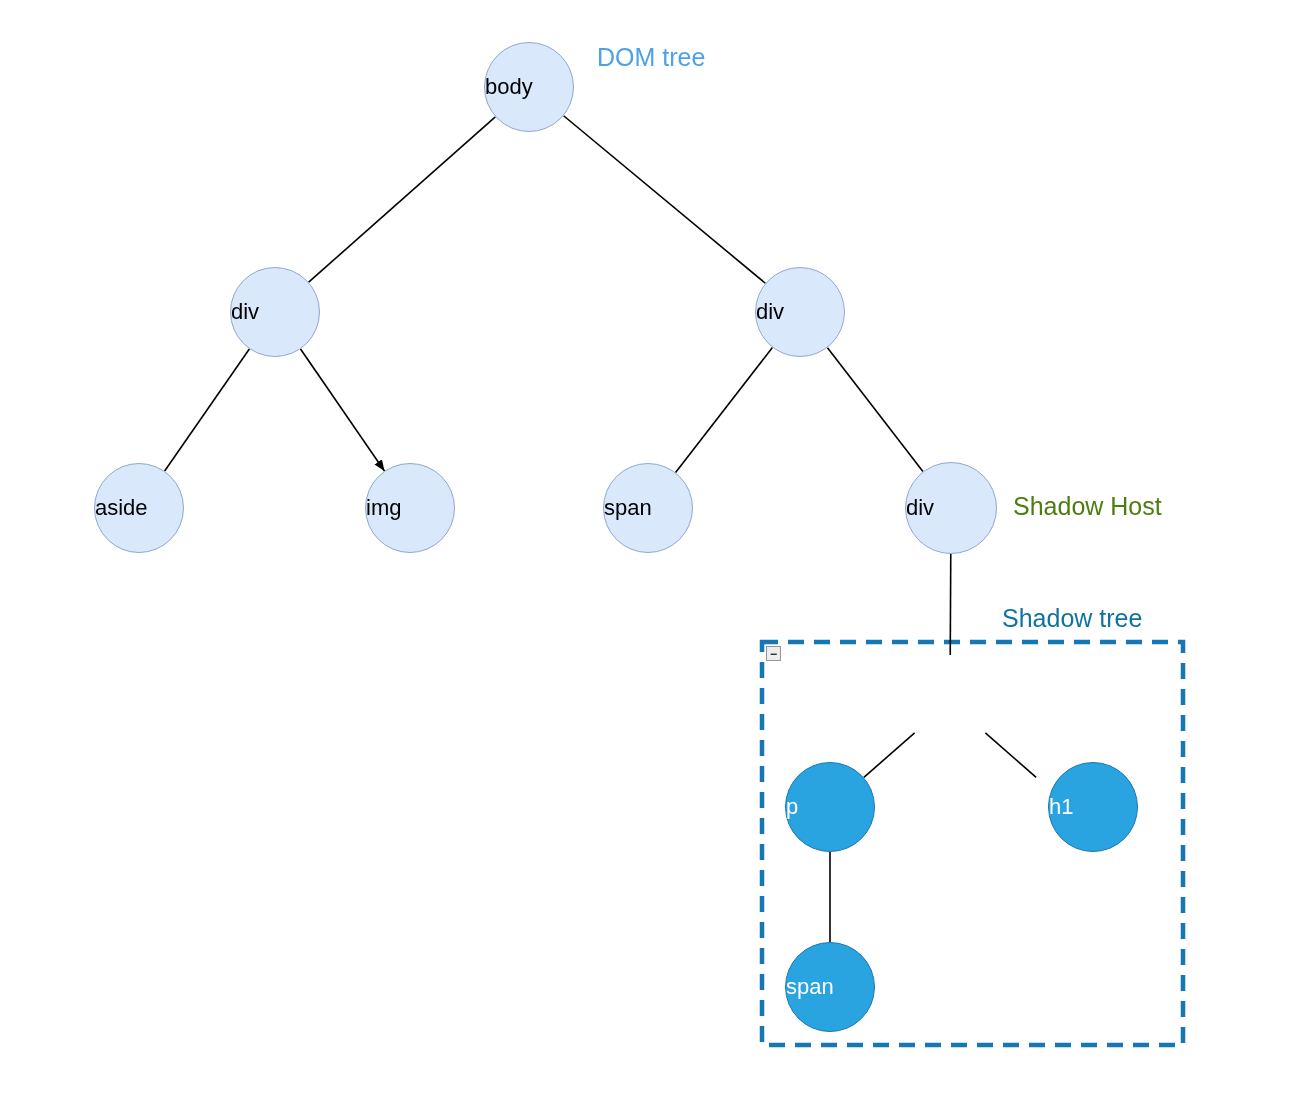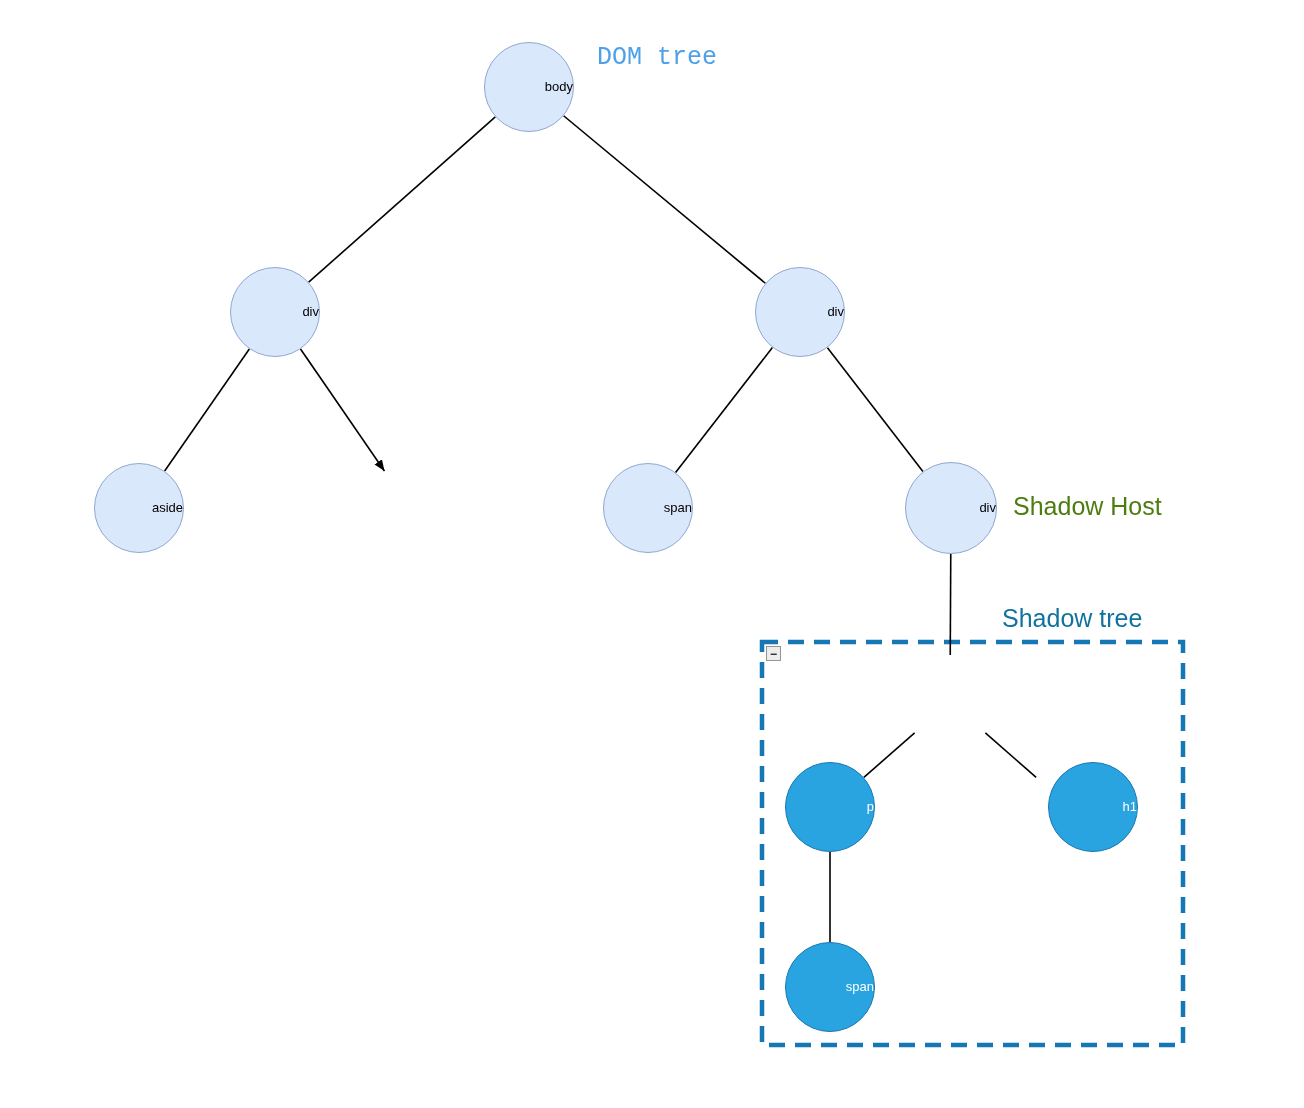--- a/index.html
+++ b/index.html
@@ -17,23 +17,23 @@
     position: absolute;
     left: 0;
     top: 0;
     display: block;
   }
   .node {
     position: absolute;
     border-radius: 50%;
     display: flex;
     align-items: center;
-    justify-content: flex-end;
+    justify-content: flex-start;
     text-align: center;
-    font-size: 13px;
+    font-size: 22px;
     line-height: 1.2;
     box-sizing: border-box;
   }
   .node.light {
     background: var(--light-fill, #DAE8FC);
     border: 1px solid var(--light-border, #8FA7D0);
     color: #000000;
   }
   .node.dark {
     background: var(--dark-fill, #29A4E0);
@@ -94,32 +94,35 @@
     </div>
     <div class="node light" style="left: 230px; top: 267px; width: 90px; height: 90px;">
       <span class="node-label">div</span>
     </div>
     <div class="node light" style="left: 755px; top: 267px; width: 90px; height: 90px;">
       <span class="node-label">div</span>
     </div>
     <div class="node light" style="left: 94px; top: 463px; width: 90px; height: 90px;">
       <span class="node-label">aside</span>
     </div>
+    <div class="node light" style="left: 365px; top: 463px; width: 90px; height: 90px;">
+      <span class="node-label">img</span>
+    </div>
     <div class="node light" style="left: 603px; top: 463px; width: 90px; height: 90px;">
       <span class="node-label">span</span>
     </div>
     <div class="node light" style="left: 905px; top: 462px; width: 92px; height: 92px;">
       <span class="node-label">div</span>
     </div>
     <div class="node dark" style="left: 785px; top: 762px; width: 90px; height: 90px;">
       <span class="node-label">p</span>
     </div>
     <div class="node dark" style="left: 1048px; top: 762px; width: 90px; height: 90px;">
       <span class="node-label">h1</span>
     </div>
     <div class="node dark" style="left: 785px; top: 942px; width: 90px; height: 90px;">
       <span class="node-label">span</span>
     </div>
-    <div class="float-label" style="left: 597px; top: 44px; color: rgb(77, 161, 232); font-family: Liberation Mono, monospace;">DOM tree</div>
+    <div class="float-label" style="left: 597px; top: 44px; color: rgb(77, 161, 232);">DOM tree</div>
     <div class="float-label" style="left: 1013px; top: 493px; color: #4d7c0f;">Shadow Host</div>
     <div class="float-label" style="left: 1002px; top: 605px; color: rgb(16, 115, 158);">Shadow tree</div>
     <div class="collapse-btn" style="left: 766px; top: 646px; width: 15px; height: 15px;">−</div>
   </div>
 
 </body></html>

